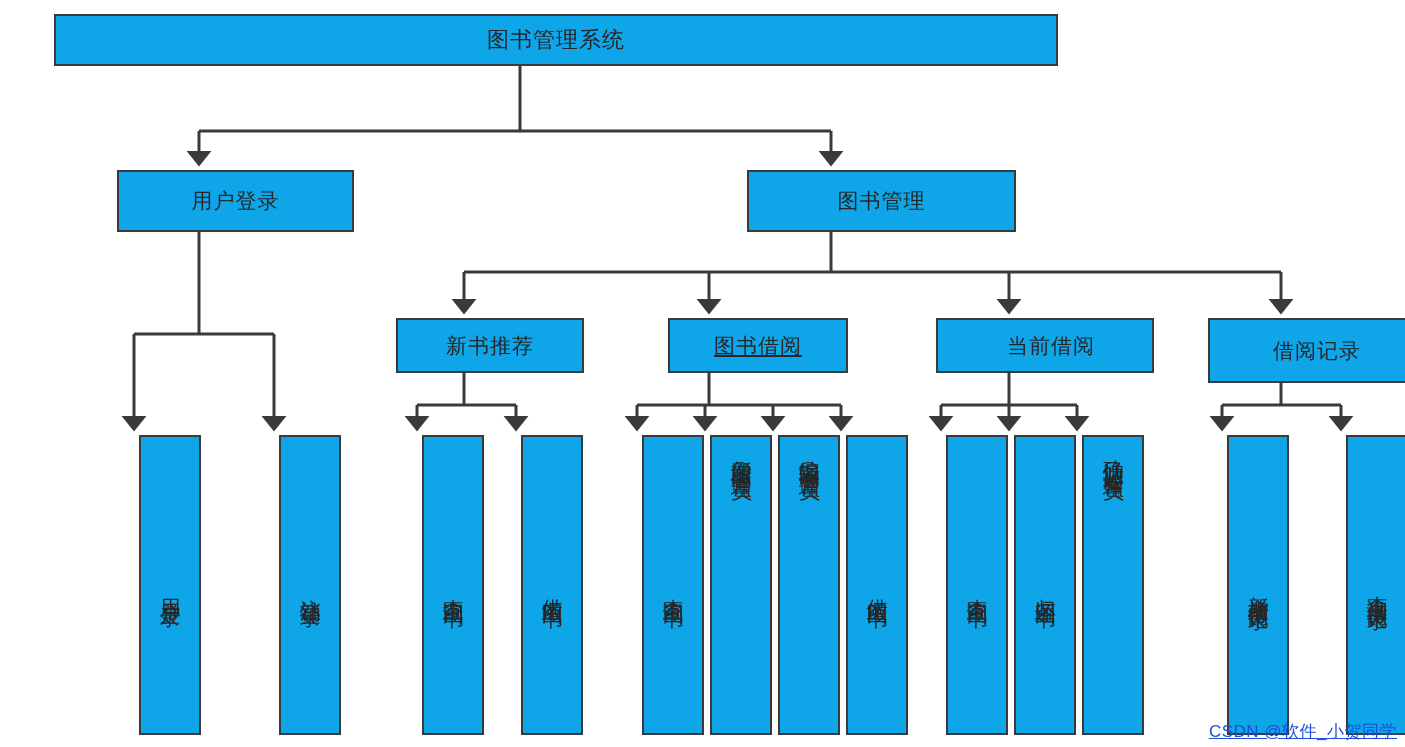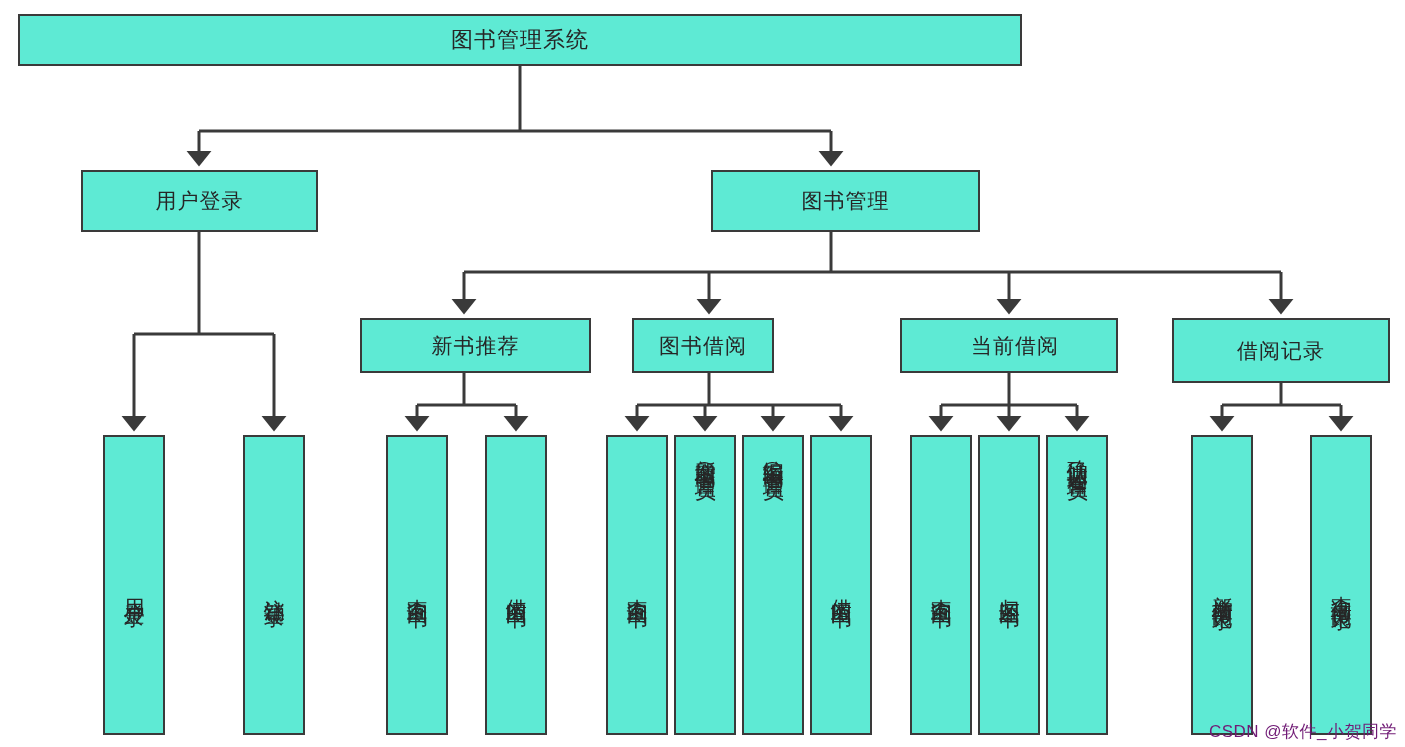--- a/index.html
+++ b/index.html
@@ -21,26 +21,27 @@
     position: absolute;
     left: 0;
     top: 0;
     width: 1405px;
     height: 747px;
     pointer-events: none;
   }
   .node {
     position: absolute;
     box-sizing: border-box;
-    background: #5eead4;
+    background: #0ea5e9;
     border: 2.5px solid #3a3a3a;
     display: flex;
     align-items: center;
     justify-content: center;
     color: #262626;
+    margin-left: 36px;
   }
   .node-h {
     font-size: 21px;
     letter-spacing: 1px;
     white-space: nowrap;
   }
   .node-root {
     font-size: 22px;
   }
   .node-leaf {
@@ -54,23 +55,24 @@
     line-height: 1.25;
     letter-spacing: 3px;
     white-space: nowrap;
     color: #262626;
   }
   #watermark {
     position: absolute;
     right: 8px;
     bottom: 4px;
     font-size: 17px;
-    color: #701a75;
+    color: #1d4ed8;
     white-space: nowrap;
     letter-spacing: 0.5px;
+    text-decoration: underline;
   }
 </style>
 </head>
 <body>
 
 <div id="stage">
 
   <svg id="wires" viewBox="0 0 1405 747" width="1405" height="747" xmlns="http://www.w3.org/2000/svg">
     <defs>
       <marker id="arw" markerWidth="11" markerHeight="11" refX="2.4" refY="4.2" orient="auto" markerUnits="strokeWidth">
@@ -119,22 +121,22 @@
       <path d="M1222,405 L1222,423" marker-end="url(#arw)"></path>
       <path d="M1341,405 L1341,423" marker-end="url(#arw)"></path>
     </g>
   </svg>
 
   <div class="node node-h node-root" style="left:18px; top:14px; width:1004px; height:52px;">图书管理系统</div>
 
   <div class="node node-h" style="left:81px; top:170px; width:237px; height:62px;">用户登录</div>
   <div class="node node-h" style="left:711px; top:170px; width:269px; height:62px;">图书管理</div>
 
-  <div class="node node-h" style="left:360px; top:318px; width:231px; height:55px;">新书推荐</div>
-  <div class="node node-h" style="left:632px; top:318px; width:142px; height:55px;">图书借阅</div>
+  <div class="node node-h" style="left:360px; top:318px; width:188px; height:55px;">新书推荐</div>
+  <div class="node node-h" style="left:632px; top:318px; width:180px; height:55px;text-decoration:underline;">图书借阅</div>
   <div class="node node-h" style="left:900px; top:318px; width:218px; height:55px;padding-left:12px;">当前借阅</div>
   <div class="node node-h" style="left:1172px; top:318px; width:218px; height:65px;">借阅记录</div>
 
   <div class="node node-leaf" style="left:103px; top:435px; width:62px; height:300px; align-items:center;">
     <span class="vtext">用户登录</span>
   </div>
   <div class="node node-leaf" style="left:243px; top:435px; width:62px; height:300px; align-items:center;">
     <span class="vtext">注销登录</span>
   </div>
 

